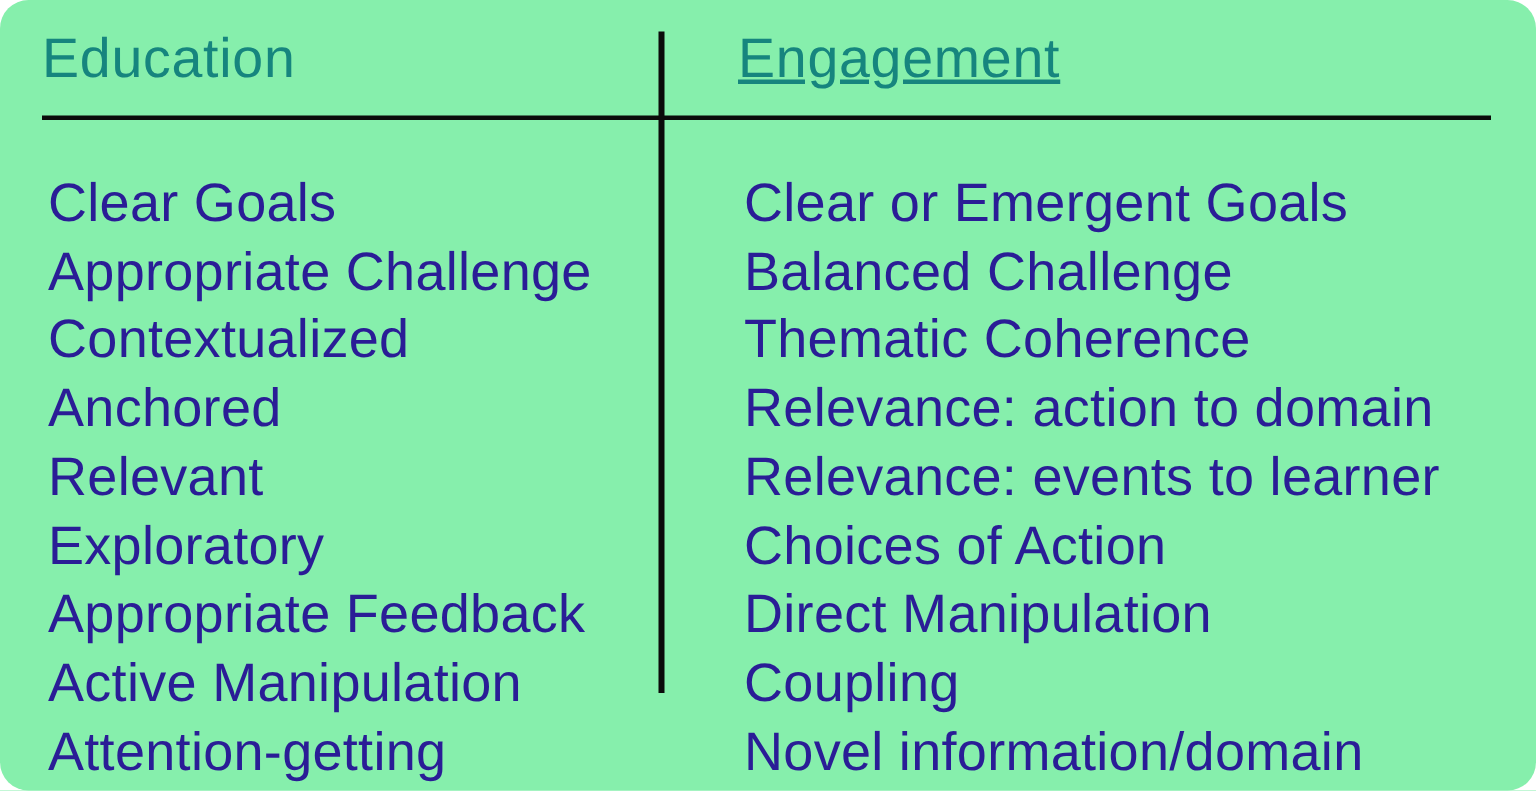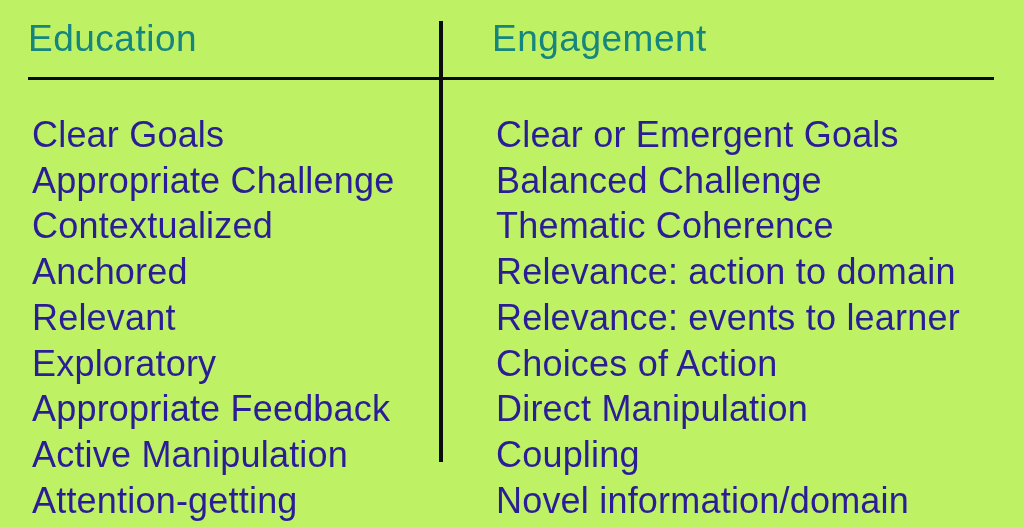--- a/index.html
+++ b/index.html
@@ -10,33 +10,34 @@
     width: 1024px;
     height: 527px;
     background: #ffffff;
     overflow: hidden;
     font-family: "Liberation Sans", "DejaVu Sans", sans-serif;
     position: relative;
   }
   .slide {
     position: absolute;
     inset: 0;
-    background: #bef264;
+    background: #86efac;
+    border-radius: 19px;
   }
   .col-header {
     position: absolute;
     top: 18px;
     font-size: 37px;
     font-weight: 400;
     color: #16857e;
     white-space: nowrap;
     letter-spacing: 0.5px;
   }
   .col-header.left  { left: 28px; }
-  .col-header.right { left: 492px; }
+  .col-header.right { left: 492px; text-decoration: underline; }
   .hline {
     position: absolute;
     left: 28px;
     top: 77px;
     width: 966px;
     height: 3px;
     background: #0b0b0b;
   }
   .vline {
     position: absolute;

